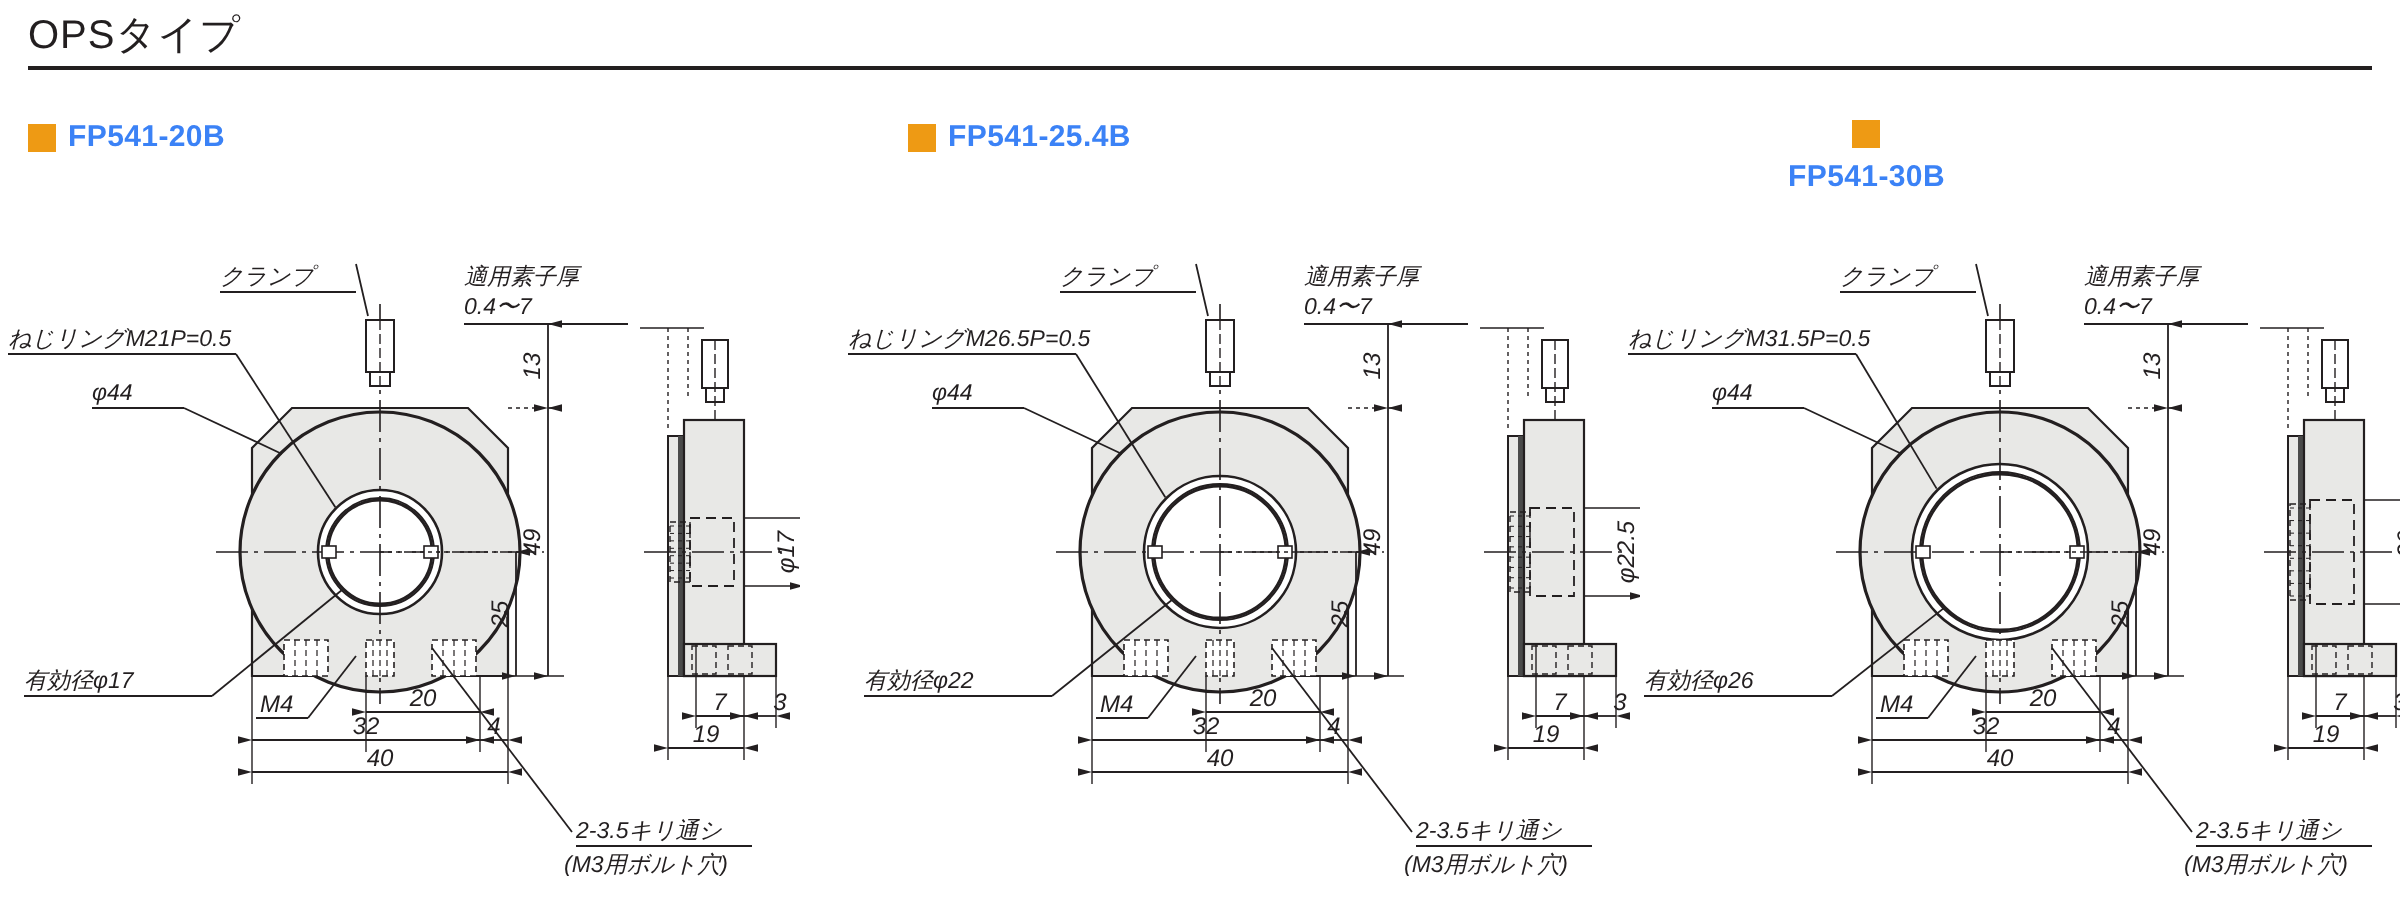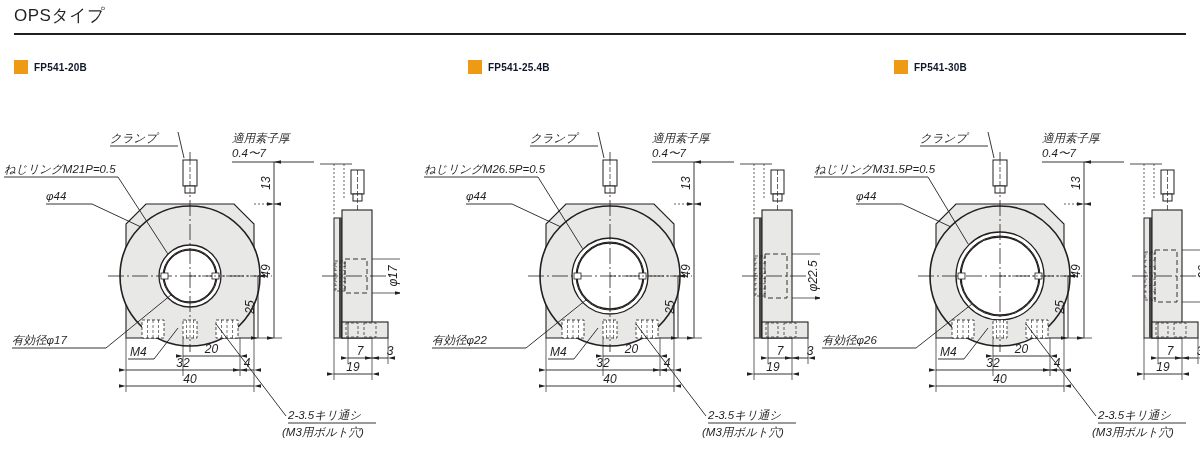--- a/index.html
+++ b/index.html
@@ -5,29 +5,29 @@
   html,body{margin:0;padding:0;}
   body{
     width:1200px;height:460px;background:#ffffff;
     font-family:"Liberation Sans","DejaVu Sans",sans-serif;
     color:#231f20;overflow:hidden;position:relative;
   }
   #page{position:relative;width:1200px;height:460px;}
 
   .page-title{
     position:absolute;left:14px;top:4px;
-    font-size:17px;letter-spacing:.5px;color:#231f20;
+    font-size:20px;letter-spacing:.5px;color:#231f20;
   }
   .title-rule{
     position:absolute;left:14px;top:33px;width:1172px;height:2px;background:#231f20;
   }
 
   .model-head{position:absolute;display:flex;align-items:center;gap:6px;}
   .swatch{width:14px;height:14px;display:block;}
-  .model-name{font-size:10px;font-weight:bold;letter-spacing:.2px;color:#0f172a;}
+  .model-name{font-size:15px;font-weight:bold;letter-spacing:.2px;color:#3b82f6;}
 
   .dwg{position:absolute;top:108px;width:400px;height:330px;font-style:italic;}
   .dwg svg{display:block;}
 
   
   text{font-family:"Liberation Sans","DejaVu Sans",sans-serif;fill:#231f20;}
   .t-lbl{font-size:11.5px;}
   .t-dim{font-size:12px;}
 </style>
 </head>
@@ -35,25 +35,25 @@
 
 <div id="page">
 
   <div class="page-title">OPSタイプ</div>
   <div class="title-rule"></div>
 
   <div class="model-head" style="left:14px;top:60px;">
     <span class="swatch" style="background: rgb(238, 154, 20);"></span>
     <span class="model-name">FP541-20B</span>
   </div>
-  <div class="model-head" style="left:468px;top:60px;">
+  <div class="model-head" style="left:454px;top:60px;">
     <span class="swatch" style="background: rgb(238, 154, 20);"></span>
     <span class="model-name">FP541-25.4B</span>
   </div>
-  <div class="model-head" style="left:894px;top:60px;">
+  <div class="model-head" style="left:894px;top:60px;flex-direction:column;">
     <span class="swatch" style="background: rgb(238, 154, 20);"></span>
     <span class="model-name">FP541-30B</span>
   </div>
 
   <div class="dwg" id="dwg0" style="left:0px;">
       <svg width="400" height="330" viewBox="0 0 400 330">
         <defs>
     <marker id="arL" markerWidth="9" markerHeight="9" refX="8" refY="4.5" orient="auto">
       <path d="M8,4.5 L0,2.4 L0,6.6 Z" fill="#231f20"></path>
           </marker>

